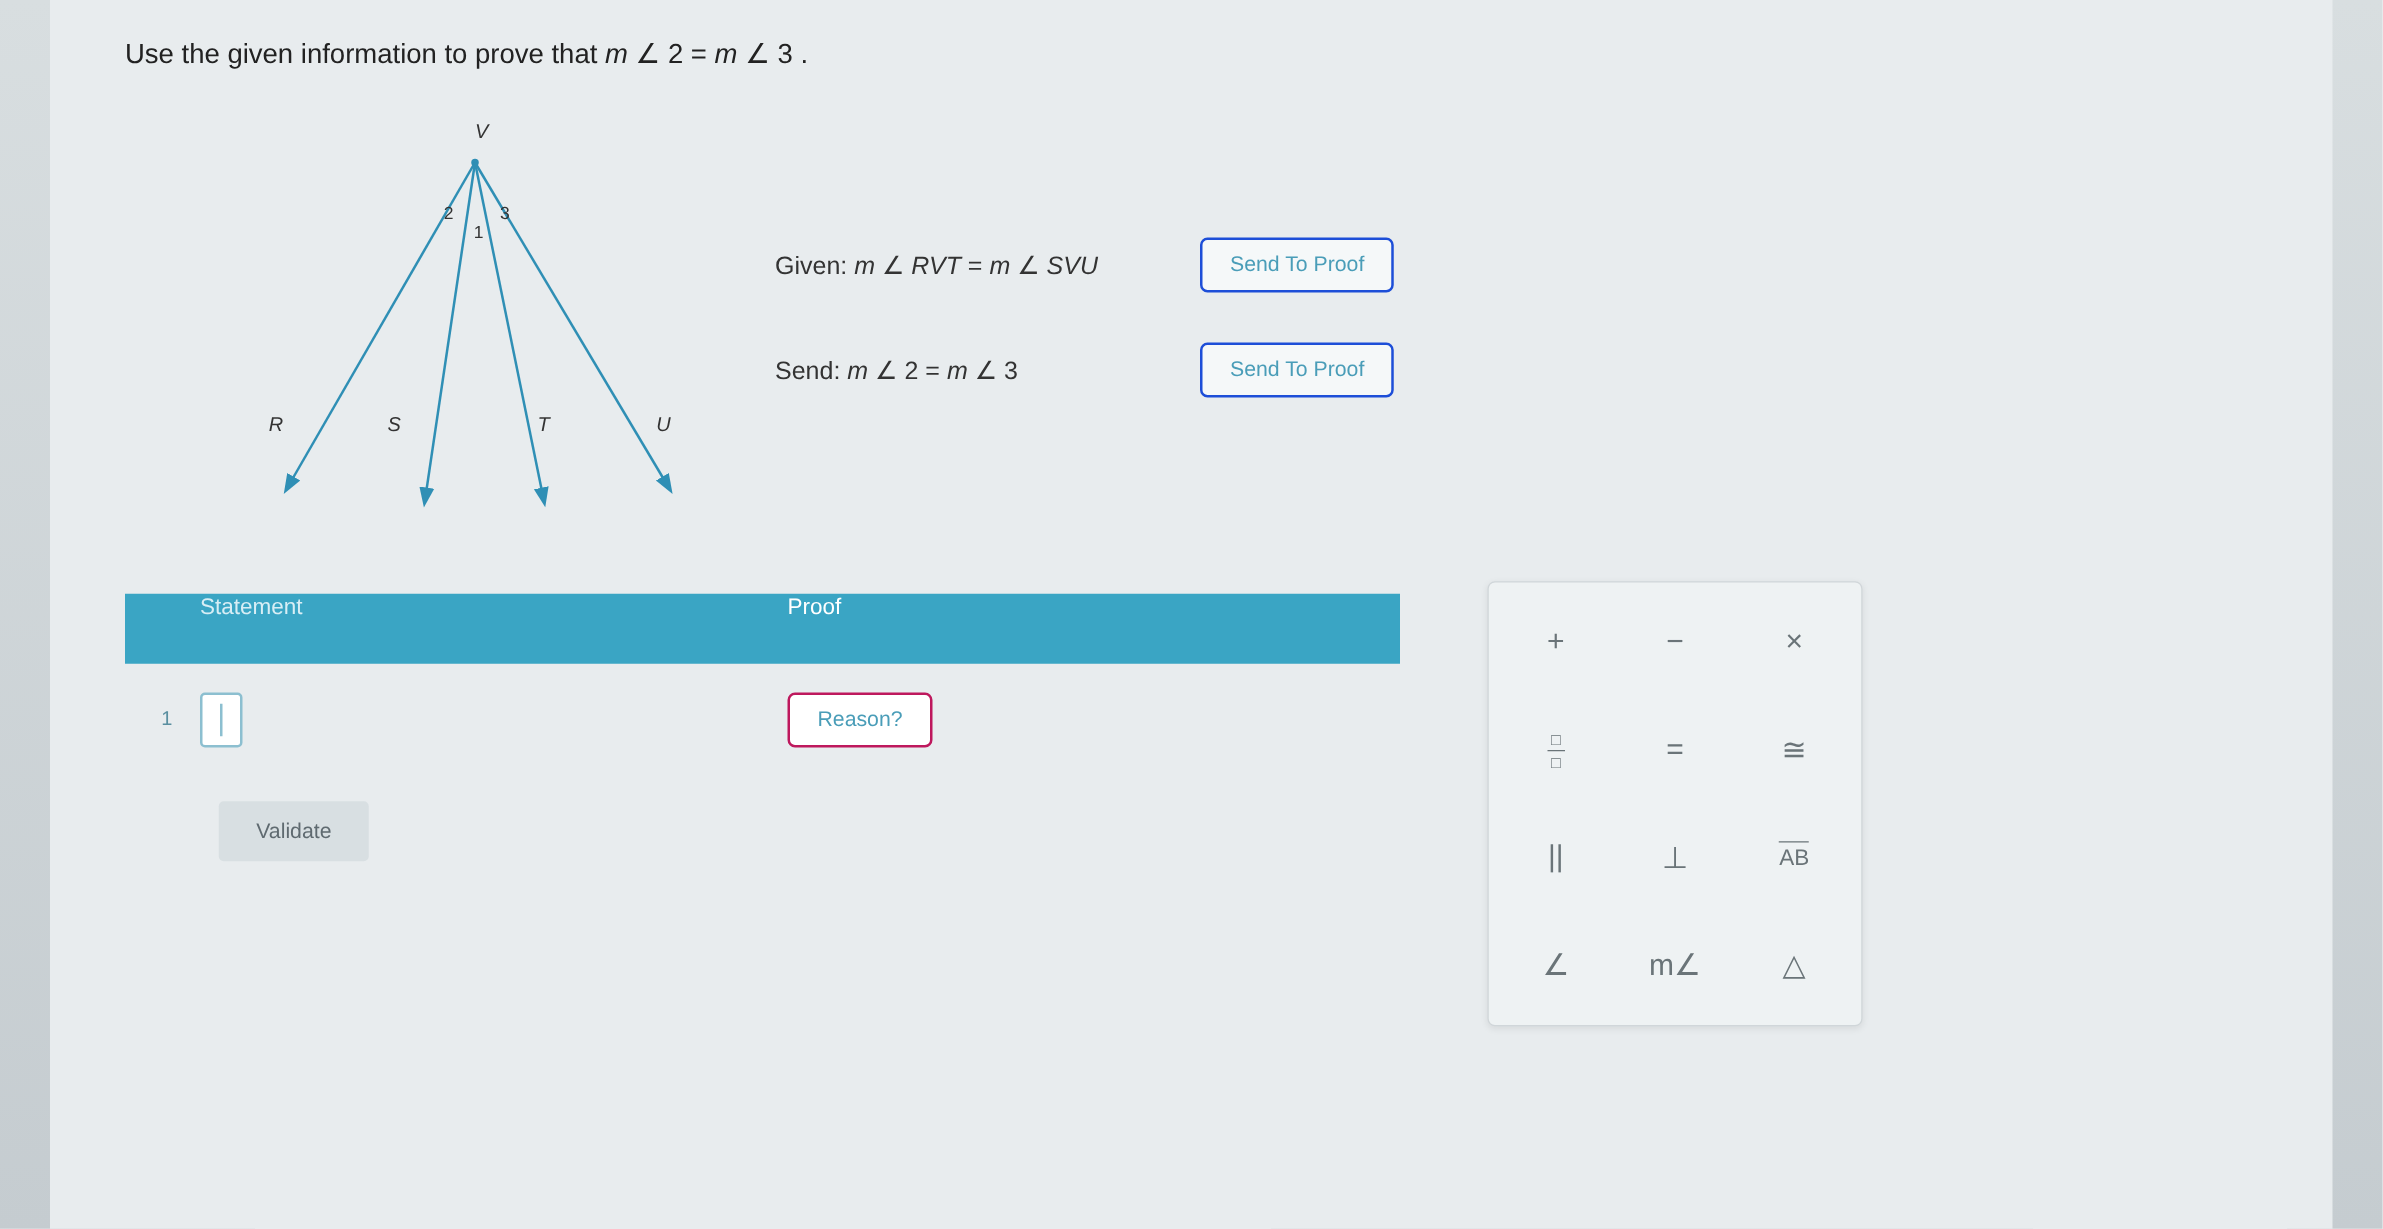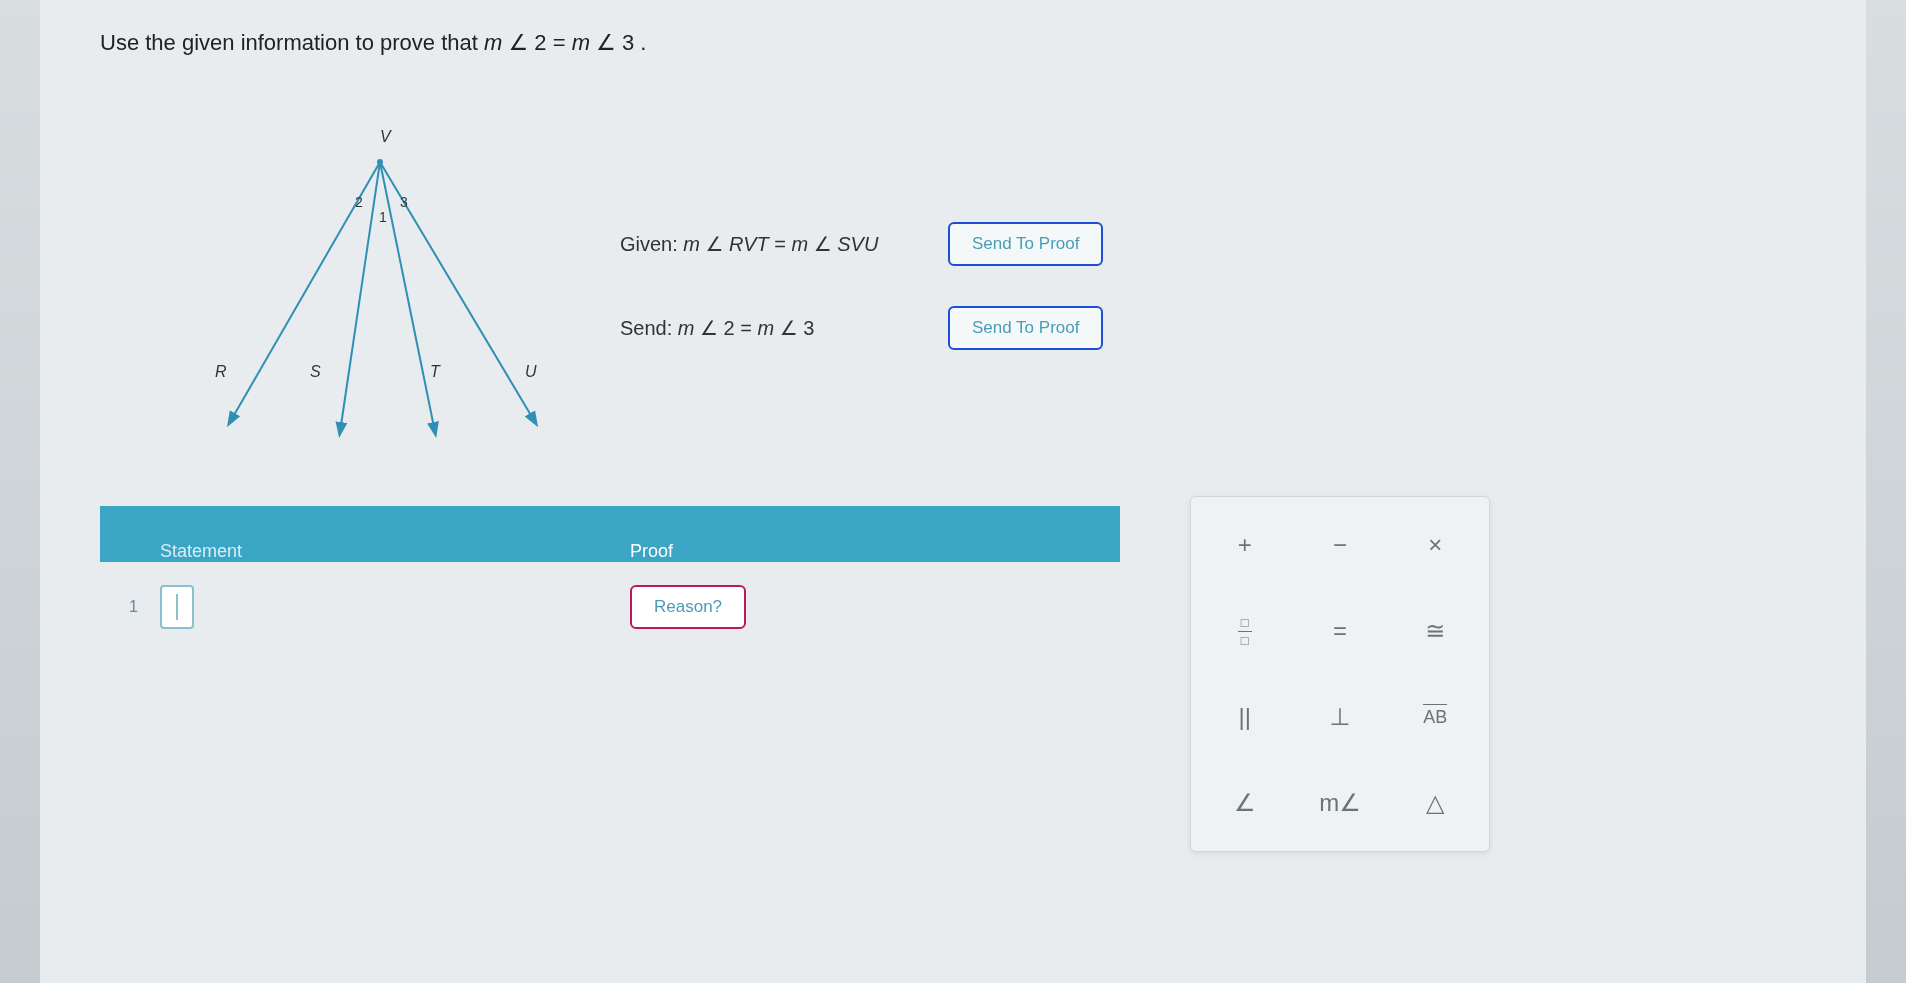--- a/index.html
+++ b/index.html
@@ -16,21 +16,21 @@
       left: 40px;
       top: 0;
       right: 40px;
       bottom: 0;
       background: #e8ecee;
       padding: 30px 60px;
     }
     .instruction {
       font-size: 22px;
       color: #222;
-      margin-bottom: 66px;
+      margin-bottom: 34px;
       font-weight: 500;
     }
     .angle-sym { font-style: normal; }
     .top-area {
       display: flex;
       align-items: flex-start;
       gap: 60px;
       margin-bottom: 60px;
     }
     .diagram {
@@ -38,21 +38,21 @@
     }
     .info-block {
       margin-top: 100px;
       display: flex;
       flex-direction: column;
       gap: 40px;
     }
     .info-row {
       display: flex;
       align-items: center;
-      gap: 48px;
+      gap: 60px;
     }
     .info-text {
       font-size: 20px;
       color: #333;
       min-width: 280px;
     }
     .send-btn {
       border: 2px solid #1d4ed8;
       background: #f5f8f9;
       color: #4a9db8;
@@ -63,21 +63,21 @@
     }
     .proof-table {
       position: relative;
       margin-top: 40px;
     }
     .proof-header {
       display: flex;
       background: #3aa5c4;
       color: #fff;
       height: 56px;
-      align-items: flex-end;
+      align-items: flex-start;
       width: 1020px;
     }
     .proof-header .col-stmt {
       width: 500px;
       padding-left: 60px;
       font-size: 18px;
       color: #d8eef5;
     }
     .proof-header .col-reason {
       padding-left: 30px;
@@ -269,20 +269,23 @@
       <div class="row-num">1</div>
       <div class="stmt-cell">
         <div class="stmt-input">
           <div class="cursor-line"></div>
         </div>
       </div>
       <div class="reason-cell">
         <button class="reason-btn">Reason?</button>
       </div>
     </div>
+    <div class="validate-row">
+      <button class="validate-btn">Validate</button>
+    </div>
 
     <div class="palette">
       <button class="pal-btn">+</button>
       <button class="pal-btn">−</button>
       <button class="pal-btn">×</button>
 
       <button class="pal-btn">
         <span class="frac">
           <span class="fn">□</span>
           <span class="fd">□</span>

